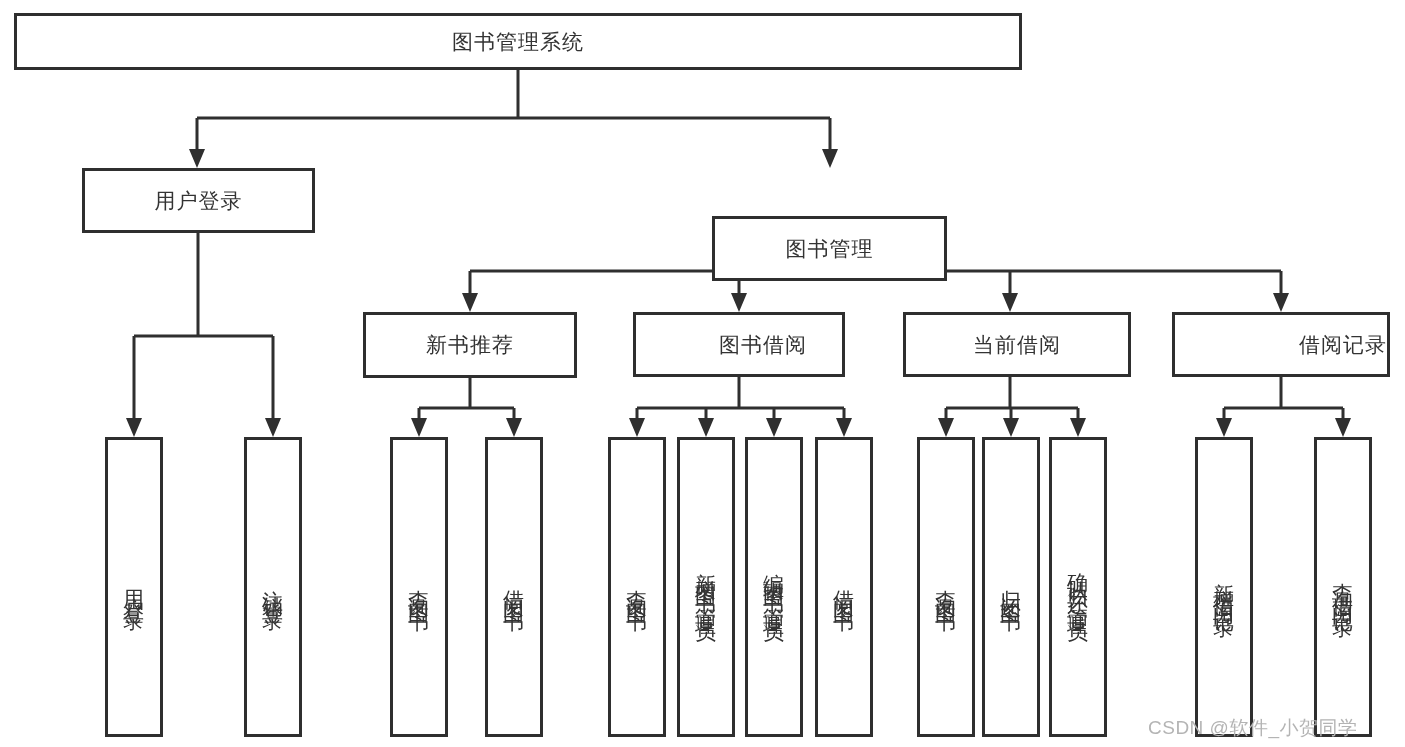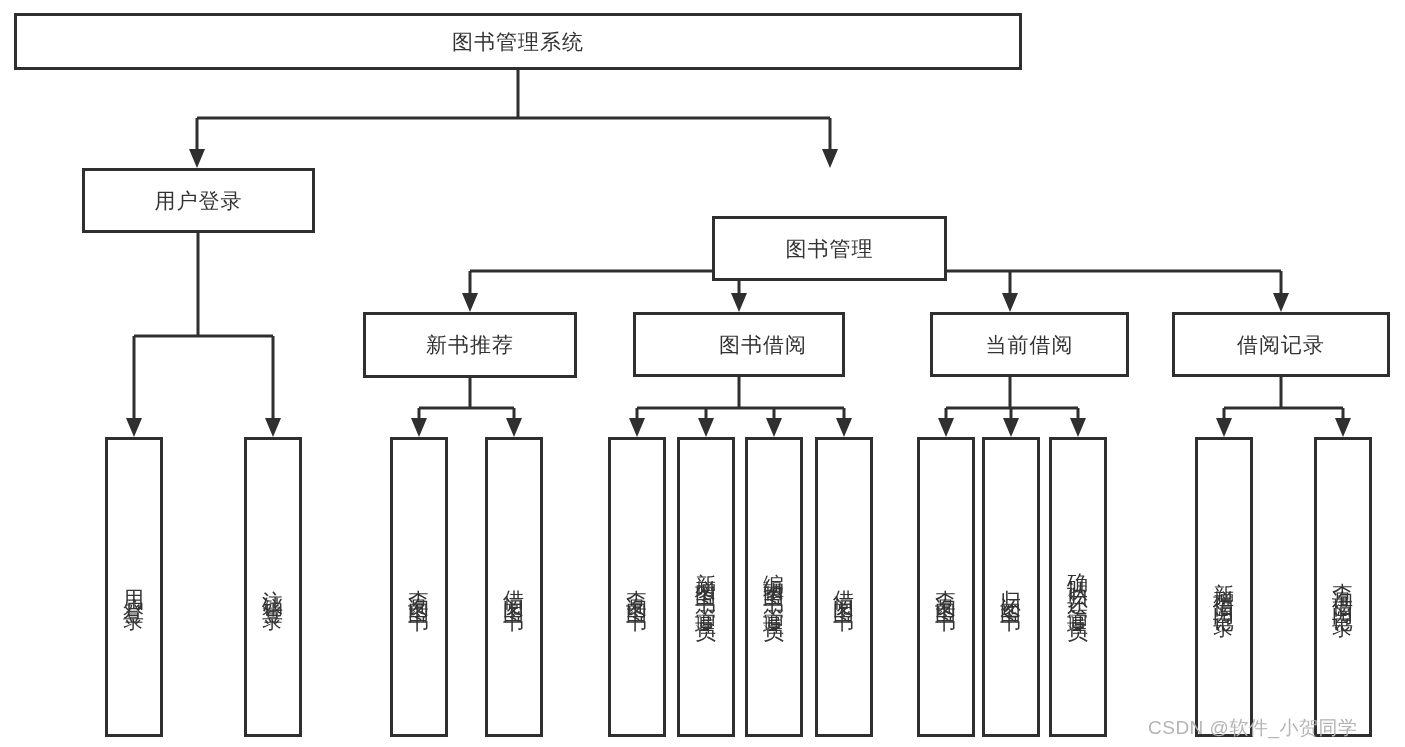--- a/index.html
+++ b/index.html
@@ -89,24 +89,24 @@
   <div class="box" style="left:712px; top:168px; width:235px; height:65px;margin-top:48px;">
     <span class="h-label">图书管理</span>
   </div>
 
   <div class="box" style="left:363px; top:312px; width:214px; height:66px;">
     <span class="h-label">新书推荐</span>
   </div>
   <div class="box" style="left:633px; top:312px; width:212px; height:65px;padding-left:48px;">
     <span class="h-label">图书借阅</span>
   </div>
-  <div class="box" style="left:930px; top:312px; width:199px; height:65px;">
+  <div class="box" style="left:903px; top:312px; width:228px; height:65px;">
     <span class="h-label">当前借阅</span>
   </div>
-  <div class="box" style="left:1172px; top:312px; width:218px; height:65px;">
+  <div class="box" style="left:1172px; top:312px; width:218px; height:65px;justify-content:flex-end;">
     <span class="h-label">借阅记录</span>
   </div>
 
   <div class="box" style="left:105px; top:437px; width:58px; height:300px;">
     <span class="v-label">用户登录</span>
   </div>
   <div class="box" style="left:244px; top:437px; width:58px; height:300px;">
     <span class="v-label">注销登录</span>
   </div>
 

